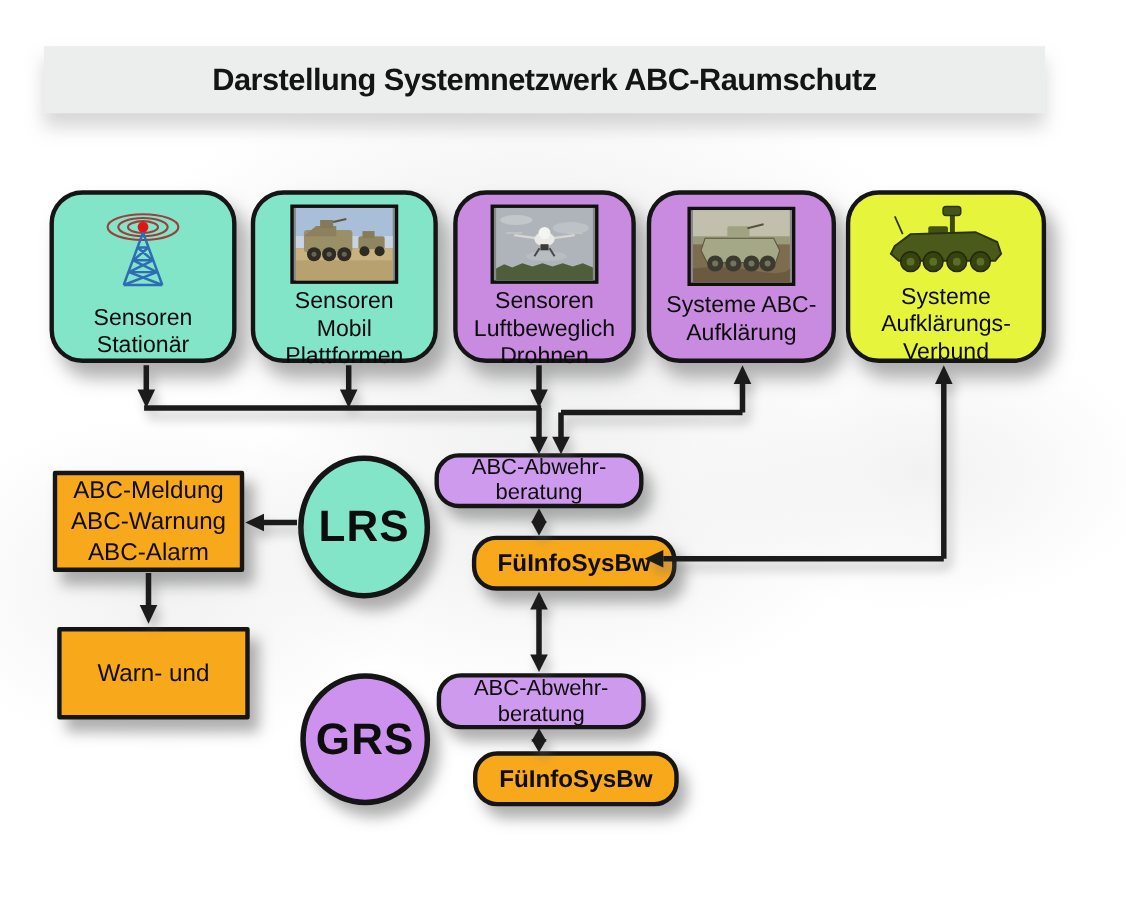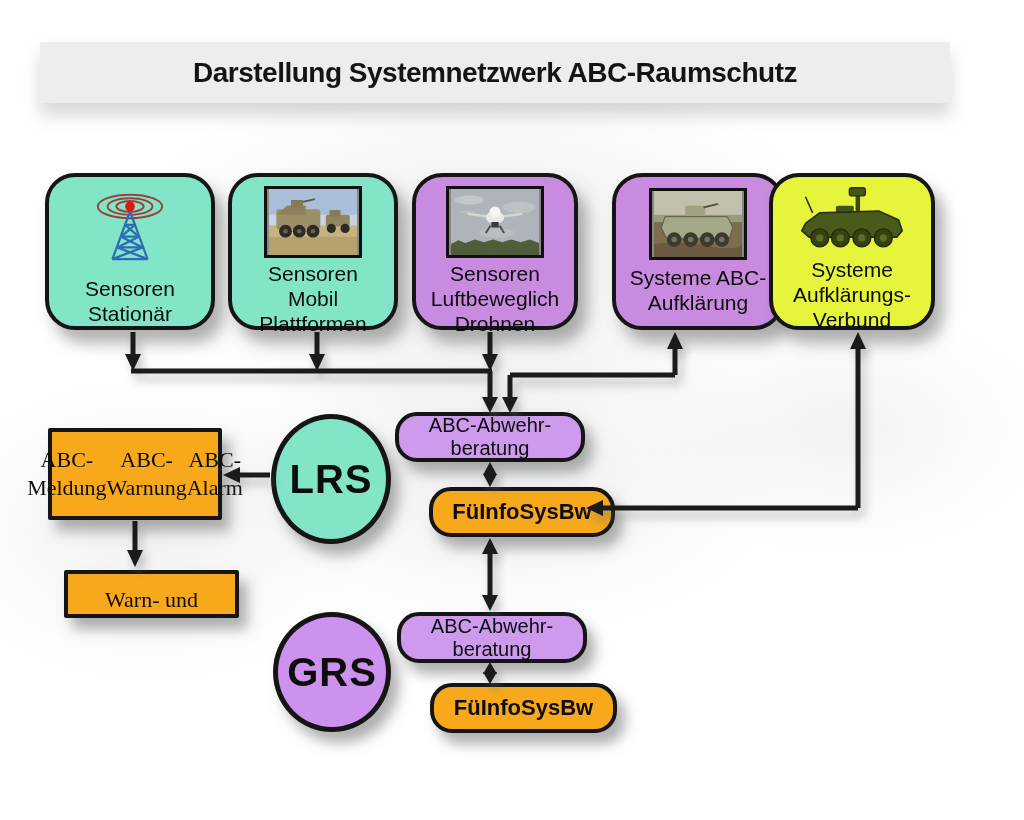--- a/index.html
+++ b/index.html
@@ -30,22 +30,22 @@
     box-shadow:9px 13px 15px rgba(96,98,96,.50);
     z-index:2;
   }
   .fill-teal   { background:#82E5C8; }
   .fill-purple { background:#C98BE0; }
   .fill-yellow { background:#E7F43C; }
 
   .b1 { left:45px;  width:170px; }
   .b2 { left:228px; width:170px; }
   .b3 { left:412px; width:166px; }
-  .b4 { left:612px; width:172px; }
-  .b5 { left:769px; width:166px; }
+  .b4 { left:588px; width:172px; }
+  .b5 { left:769px; width:182px; }
 
   .icon-wrap { height:76px; margin-top:9px; display:flex; align-items:center; justify-content:center; }
   .photo-frame { border:3px solid #101010; line-height:0; background:#888; }
 
   .tlabel { text-align:center; font-size:21px; line-height:25px; margin-top:3px; color:#0b0b0b; }
   .tlabel span { display:block; }
   .b1 .tlabel { margin-top:14px; }
 
   .midbox {
     position:absolute; border:4px solid #151515; border-radius:22px;
@@ -56,27 +56,27 @@
   .abcb span { display:block; }
   .fue  { background:#F8A81B; font-weight:bold; font-size:22px;margin-left:32px; }
 
   .abc-top { left:395px; top:412px; width:190px; height:50px; }
   .fue-top { left:397px; top:487px; width:186px; height:50px; }
   .abc-bot { left:397px; top:612px; width:190px; height:51px; }
   .fue-bot { left:398px; top:683px; width:187px; height:50px; }
 
   .rectbox {
     position:absolute; background:#F8A81B; border:4px solid #151515; border-radius:2px;
-    display:flex; flex-direction:row; align-items:center; justify-content:center;
+    display:flex; flex-direction:column; align-items:center; justify-content:center;
     text-align:center; font-size:22px; line-height:28px;
-    box-shadow:8px 11px 13px rgba(96,98,96,.50); z-index:2;font-family:Liberation Serif, serif;
+    box-shadow:8px 11px 13px rgba(96,98,96,.50); z-index:2;
   }
   .rectbox span { display:block; }
   .meldung { left:48px; top:428px; width:174px; height:92px; }
-  .warn    { left:64px; top:570px; width:175px; height:48px;align-items:flex-end; }
+  .warn    { left:52px; top:570px; width:175px; height:84px; }
 
   .circle {
     position:absolute; border:5px solid #151515; border-radius:50%;
     display:flex; align-items:center; justify-content:center;
     font-weight:bold; font-size:40px; letter-spacing:1px;
     box-shadow:8px 11px 13px rgba(96,98,96,.50); z-index:2;
   }
   .lrs { left:271px; top:414px; width:120px; height:130px; background:#82E5C8; }
   .grs { left:273px; top:612px; width:118px; height:120px; background:#CD92EE; }
 

